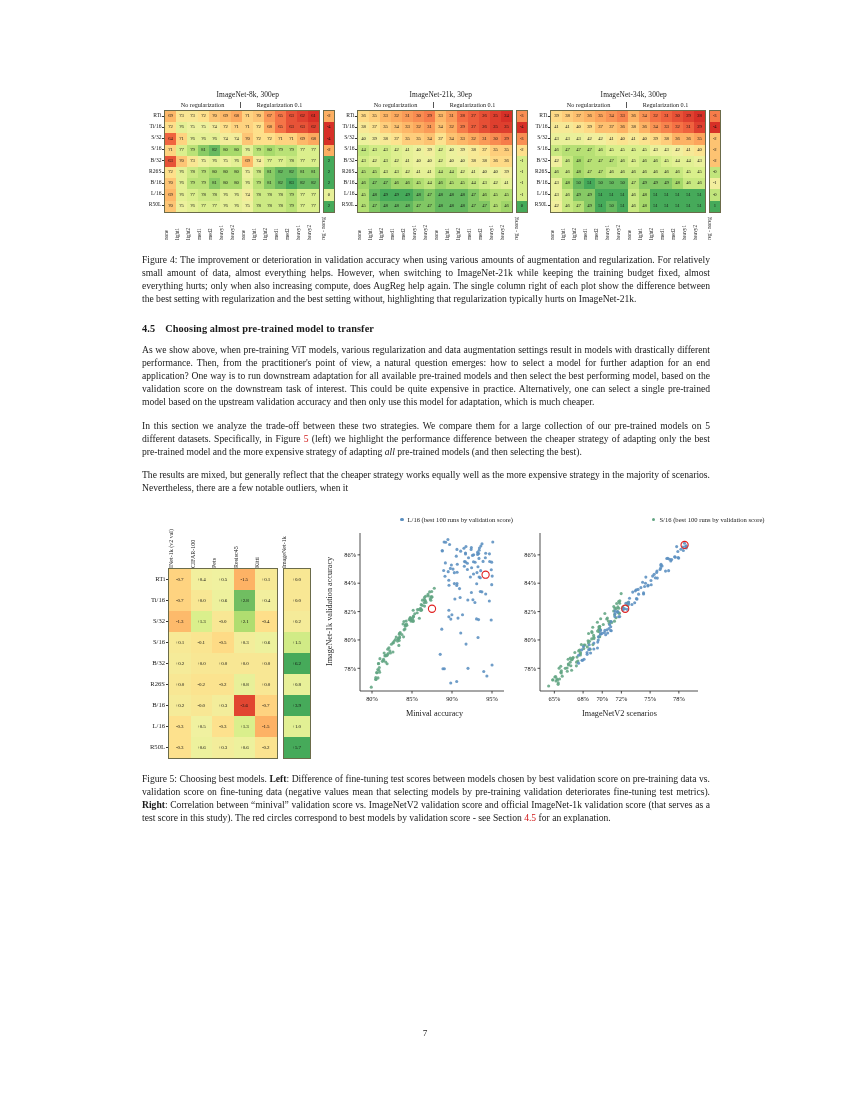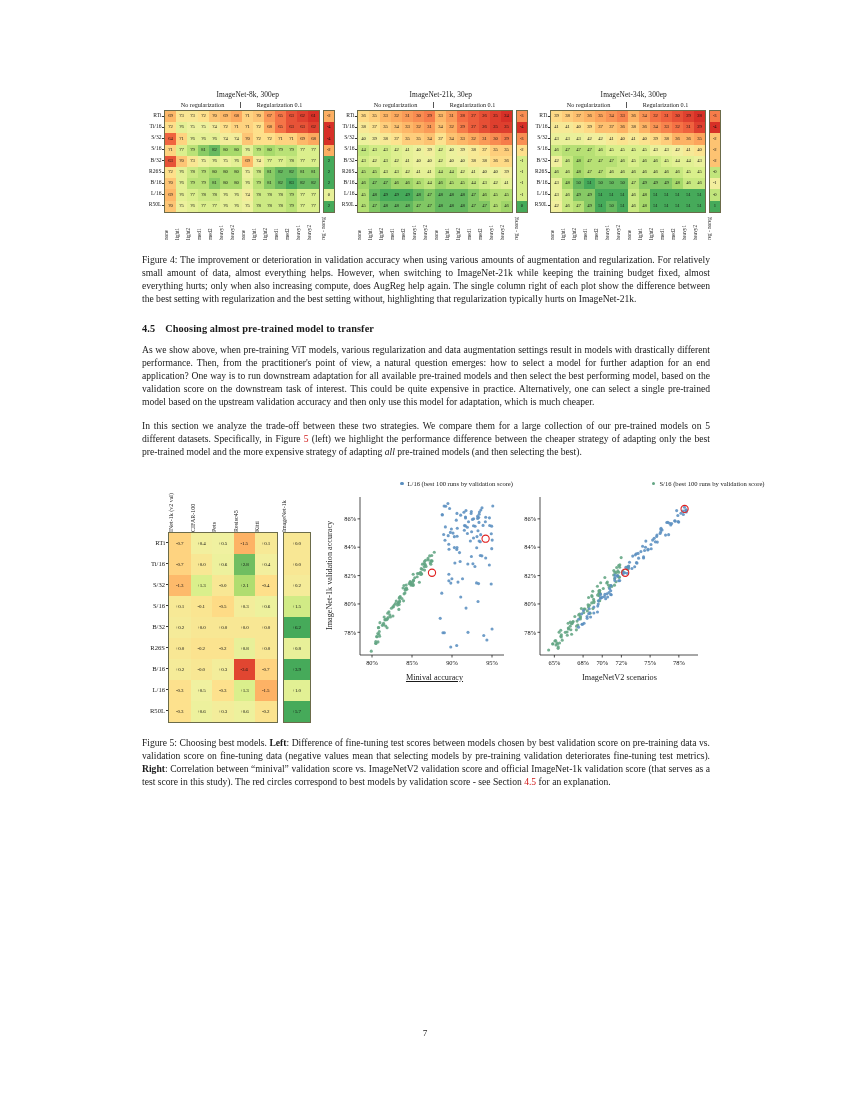--- a/index.html
+++ b/index.html
@@ -846,20 +846,21 @@
   </div>
 
   <p class="caption"><span>Figure 4:</span><span> The improvement or deterioration in validation accuracy when using various amounts of augmentation and regularization. For relatively small amount of data, almost everything helps. However, when switching to ImageNet-21k while keeping the training budget fixed, almost everything hurts; only when also increasing compute, does AugReg help again. The single column right of each plot show the difference between the best setting with regularization and the best setting without, highlighting that regularization typically hurts on ImageNet-21k.</span></p>
 
   <h2 class="section"><span class="num">4.5</span><span>Choosing almost pre-trained model to transfer</span></h2>
 
   <p class="body">As we show above, when pre-training ViT models, various regularization and data augmentation settings result in models with drastically different performance. Then, from the practitioner's point of view, a natural question emerges: how to select a model for further adaption for an end application? One way is to run downstream adaptation for all available pre-trained models and then select the best performing model, based on the validation score on the downstream task of interest. This could be quite expensive in practice. Alternatively, one can select a single pre-trained model based on the upstream validation accuracy and then only use this model for adaptation, which is much cheaper.</p>
 
   <p class="body"><span>In this section we analyze the trade-off between these two strategies. We compare them for a large collection of our pre-trained models on 5 different datasets. Specifically, in Figure </span><span class="ref">5</span><span> (left) we highlight the performance difference between the cheaper strategy of adapting only the best pre-trained model and the more expensive strategy of adapting </span><span class="it">all</span><span> pre-trained models (and then selecting the best).</span></p>
 
+  <p class="body">The results are mixed, but generally reflect that the cheaper strategy works equally well as the more expensive strategy in the majority of scenarios. Nevertheless, there are a few notable outliers, when it</p>
 
   <div class="fig5">
     <div class="f5-table-block">
       <div class="f5-head" id="f5-head">
             <div class="f5-colhead" style="width: 21.5px;">INet-1k (v2 val)</div>
             <div class="f5-colhead" style="width: 21.5px;">CIFAR-100</div>
             <div class="f5-colhead" style="width: 21.5px;">Pets</div>
             <div class="f5-colhead" style="width: 21.5px;">Resisc45</div>
             <div class="f5-colhead" style="width: 21.5px;">Kitti</div>
             <div class="f5-colhead sep" style="width: 26px;">ImageNet-1k</div>
@@ -1188,21 +1189,21 @@
                   <circle cx="156.05" cy="136.00" r="1.55" fill="#5b8fc0" fill-opacity="0.88"></circle>
                   <circle cx="149.69" cy="65.05" r="1.55" fill="#5b8fc0" fill-opacity="0.88"></circle>
                   <circle cx="153.45" cy="24.86" r="1.55" fill="#5b8fc0" fill-opacity="0.88"></circle>
                   <circle cx="120.94" cy="20.41" r="1.55" fill="#5b8fc0" fill-opacity="0.88"></circle>
                   <circle cx="121.99" cy="89.08" r="1.55" fill="#5b8fc0" fill-opacity="0.88"></circle>
                   <circle cx="134.39" cy="47.98" r="1.55" fill="#5b8fc0" fill-opacity="0.88"></circle>
                   <circle cx="96.00" cy="79.75" r="3.6" fill="none" stroke="#e02020" stroke-width="1.1"></circle>
                   <circle cx="149.60" cy="45.71" r="3.6" fill="none" stroke="#e02020" stroke-width="1.1"></circle>
                 </svg>
               </div>
-              <div class="xlabel" style="left: 35px; top: 180px; width: 150px; text-decoration: underline;">Minival accuracy</div>
+              <div class="xlabel" style="left: 35px; top: 180px; width: 150px;">Minival accuracy</div>
             </div>
             <div class="plot" style="position: relative; width: 190px; margin-left: 6px;">
               <div>
                 <svg class="plotsvg" width="188" height="178">
                   <line x1="24" y1="4" x2="24" y2="162" stroke="#222" stroke-width="0.8"></line>
                   <line x1="24" y1="162" x2="182" y2="162" stroke="#222" stroke-width="0.8"></line>
                   <line x1="21.5" y1="139.309090909091" x2="24" y2="139.309090909091" stroke="#222" stroke-width="0.8"></line>
                   <text x="20" y="141.509090909091" font-size="6.4" text-anchor="end" font-family="Liberation Serif, serif" fill="#111">78%</text>
                   <line x1="21.5" y1="110.94545454545464" x2="24" y2="110.94545454545464" stroke="#222" stroke-width="0.8"></line>
                   <text x="20" y="113.14545454545464" font-size="6.4" text-anchor="end" font-family="Liberation Serif, serif" fill="#111">80%</text>

